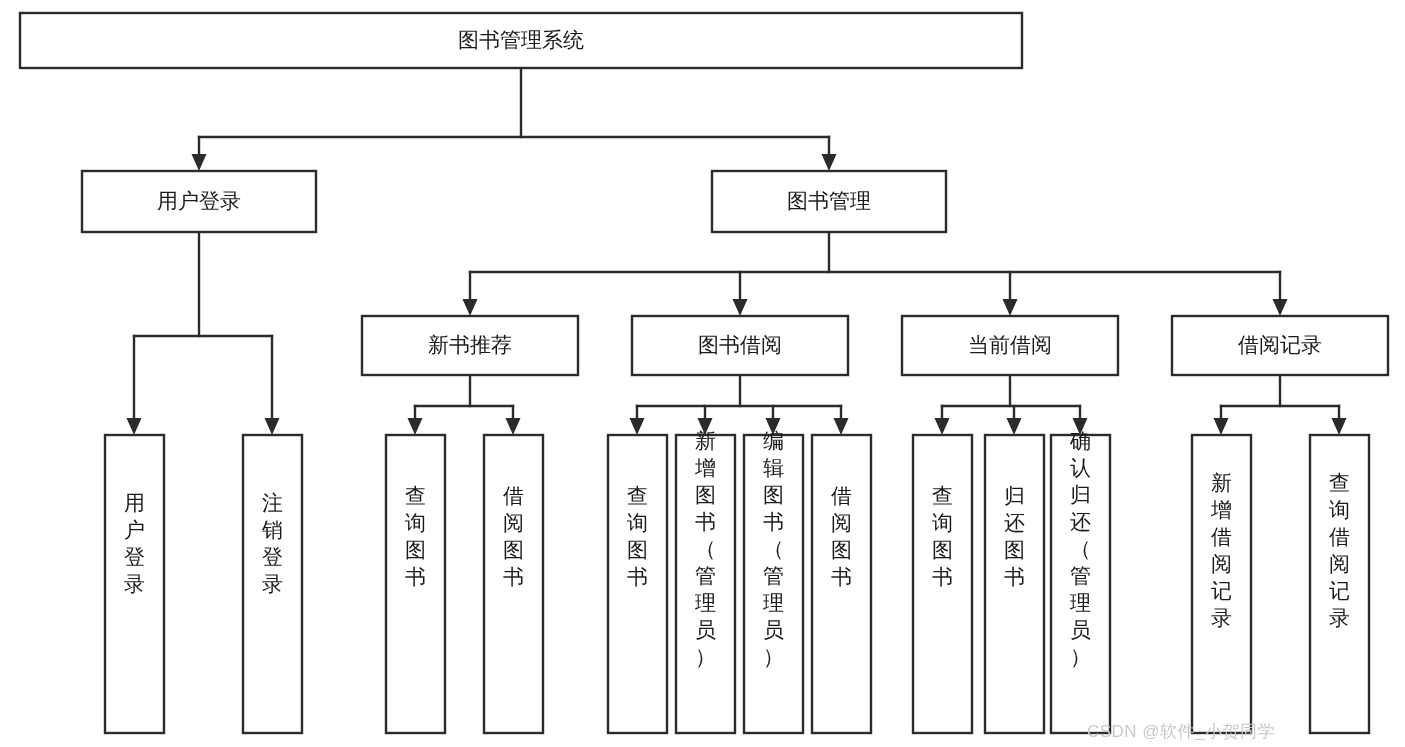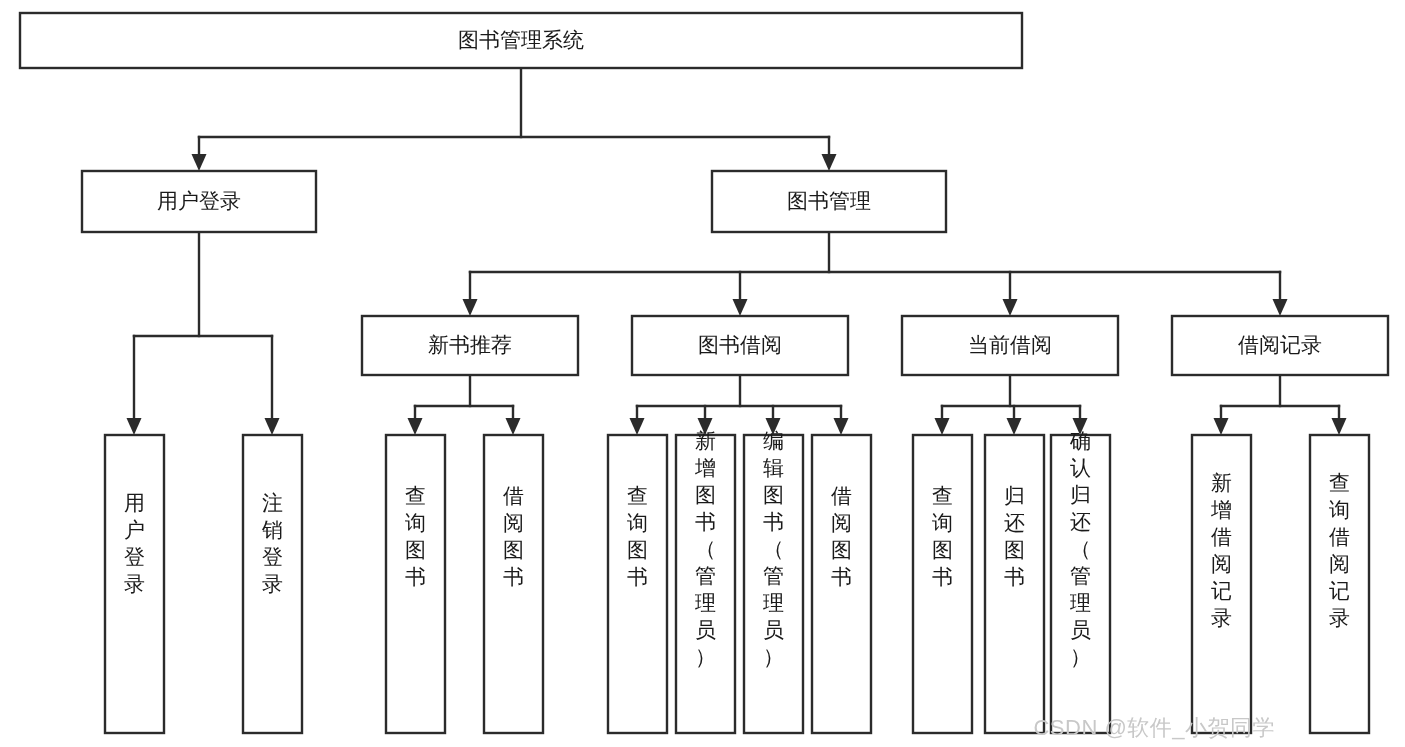--- a/index.html
+++ b/index.html
@@ -51,21 +51,21 @@
   .node-label-v {
     font-family: "Liberation Sans", sans-serif;
     font-size: 21px;
     fill: #1a1a1a;
   }
   .watermark {
     position: absolute;
     right: 8px;
     bottom: 4px;
     font-family: "Liberation Sans", sans-serif;
-    font-size: 22px;
+    font-size: 17px;
     color: #c8c8c8;
     letter-spacing: 0.5px;
     white-space: nowrap;
     user-select: none;
   }
 </style>
 </head>
 <body>
 
 <div id="diagram-root">

